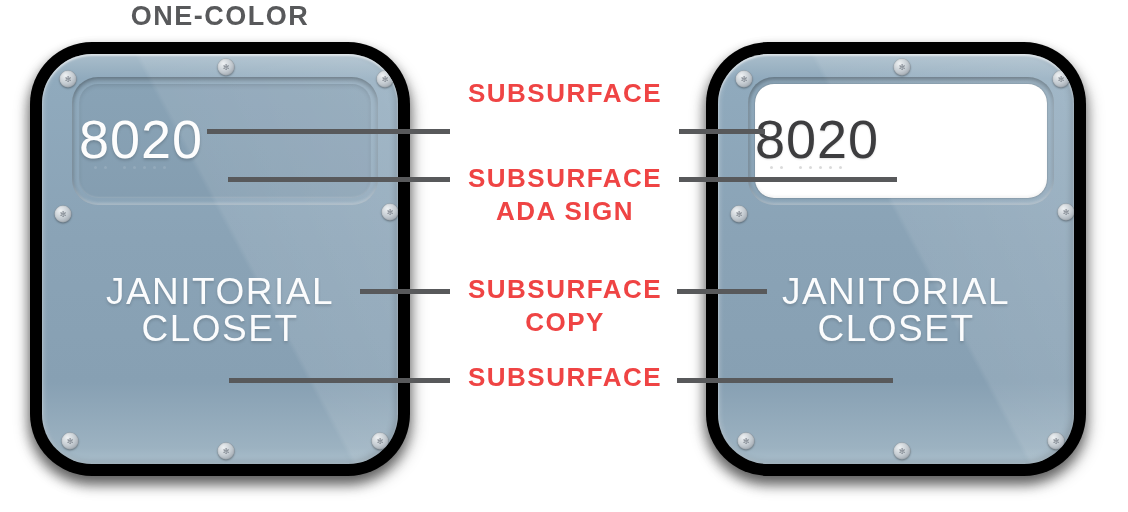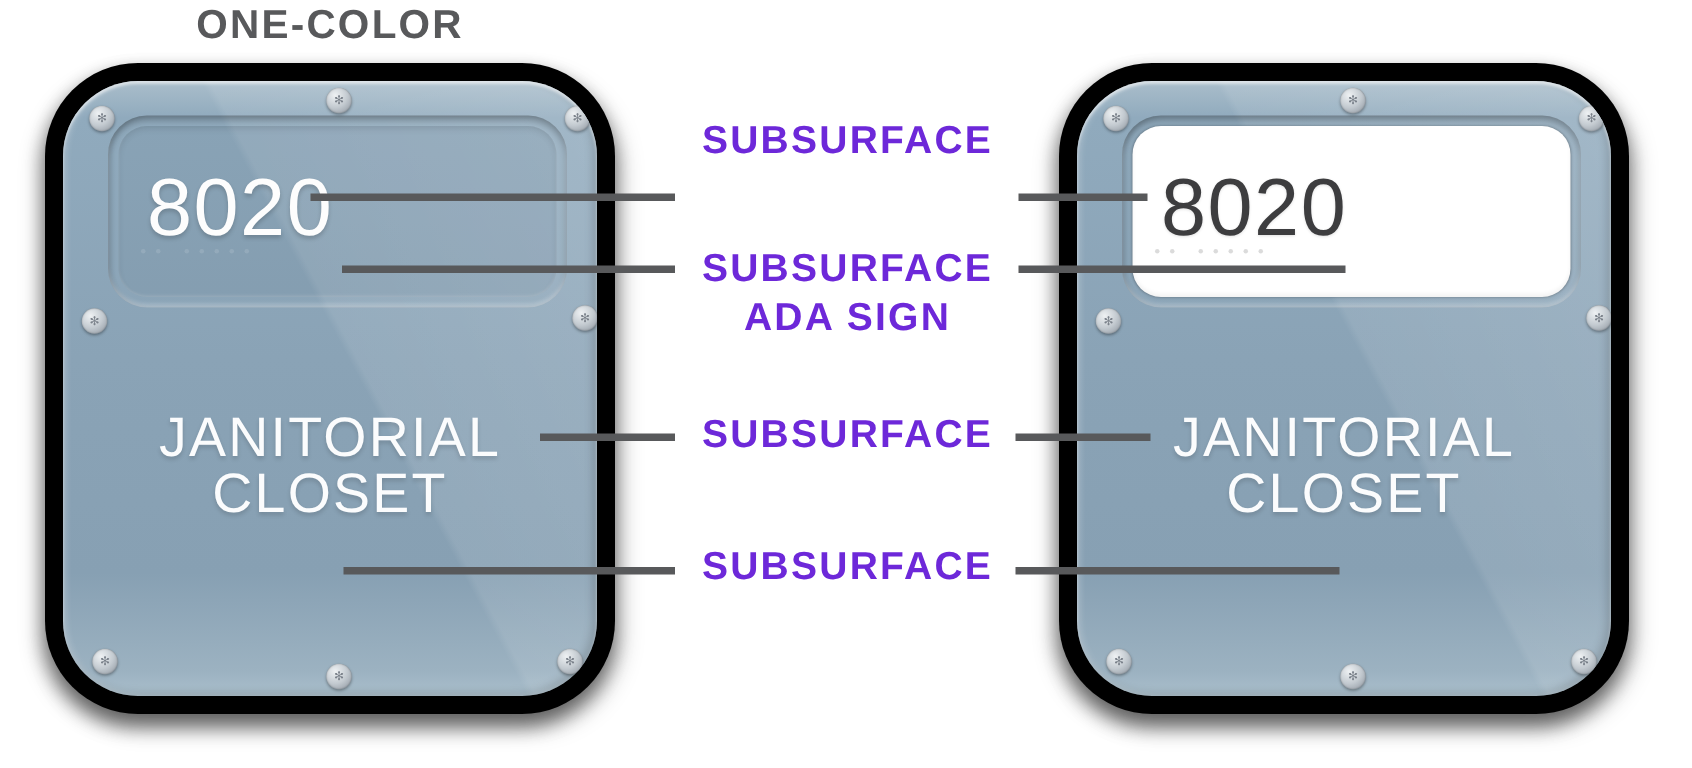--- a/index.html
+++ b/index.html
@@ -50,21 +50,21 @@
   .ada-face{position:relative;width:100%;height:100%;border-radius:19px;}
   .ada-face.tone{
     background:rgba(10,30,50,.05);
     box-shadow:inset 0 2px 4px rgba(0,0,0,.10),inset 0 -1px 2px rgba(255,255,255,.18);
   }
   .ada-face.white{
     background:#ffffff;
     box-shadow:0 0 2px rgba(0,0,0,.35),inset 0 -2px 3px rgba(0,0,0,.05);
   }
   .ada-copy{
-    position:absolute;left:19px;top:50%;transform:translateY(-54%);
+    position:absolute;left:0;top:50%;transform:translateY(-54%);
     font-size:54px;letter-spacing:1px;white-space:nowrap;
   }
   .ada-copy.light{color:#fdfdfd;text-shadow:0 2px 3px rgba(0,0,0,.18);}
   .ada-copy.dark{color:#3d3d3f;text-shadow:0 1px 2px rgba(0,0,0,.12);}
   
   .braille{position:absolute;left:15px;top:82px;display:flex;align-items:center;}
   .braille b{width:3px;height:3px;border-radius:50%;margin-right:7px;}
   .braille b.gap{margin-right:16px;}
   .braille.light b{background:rgba(255,255,255,.12);}
   .braille.dark b{background:rgba(0,0,0,.14);}
@@ -80,21 +80,21 @@
   .l1b{left:679px;top:129px;width:86px;}
   .l2a{left:228px;top:177px;width:222px;}
   .l2b{left:679px;top:177px;width:218px;}
   .l3a{left:360px;top:289px;width:90px;}
   .l3b{left:677px;top:289px;width:90px;}
   .l4a{left:229px;top:378px;width:221px;}
   .l4b{left:677px;top:378px;width:216px;}
   
   .callout{
     position:absolute;left:452px;width:226px;text-align:center;
-    font-size:26px;line-height:33px;font-weight:bold;letter-spacing:1.5px;color:#6d28d9;
+    font-size:26px;line-height:33px;font-weight:bold;letter-spacing:1.5px;color:#ef4444;
   }
   .c1{top:77px;} .c2{top:162px;} .c3{top:273px;} .c4{top:361px;}
 </style>
 </head>
 <body>
 
 <div class="stage">
 
   <div class="sign-title" style="left:30px">ONE-COLOR</div>
 
@@ -211,18 +211,19 @@
 
   <div class="callout c1">
     <div>SUBSURFACE</div>
   </div>
   <div class="callout c2">
     <div>SUBSURFACE</div>
     <div>ADA SIGN</div>
   </div>
   <div class="callout c3">
     <div>SUBSURFACE</div>
+    <div>COPY</div>
   </div>
   <div class="callout c4">
     <div>SUBSURFACE</div>
   </div>
 
 </div>
 
 </body></html>

